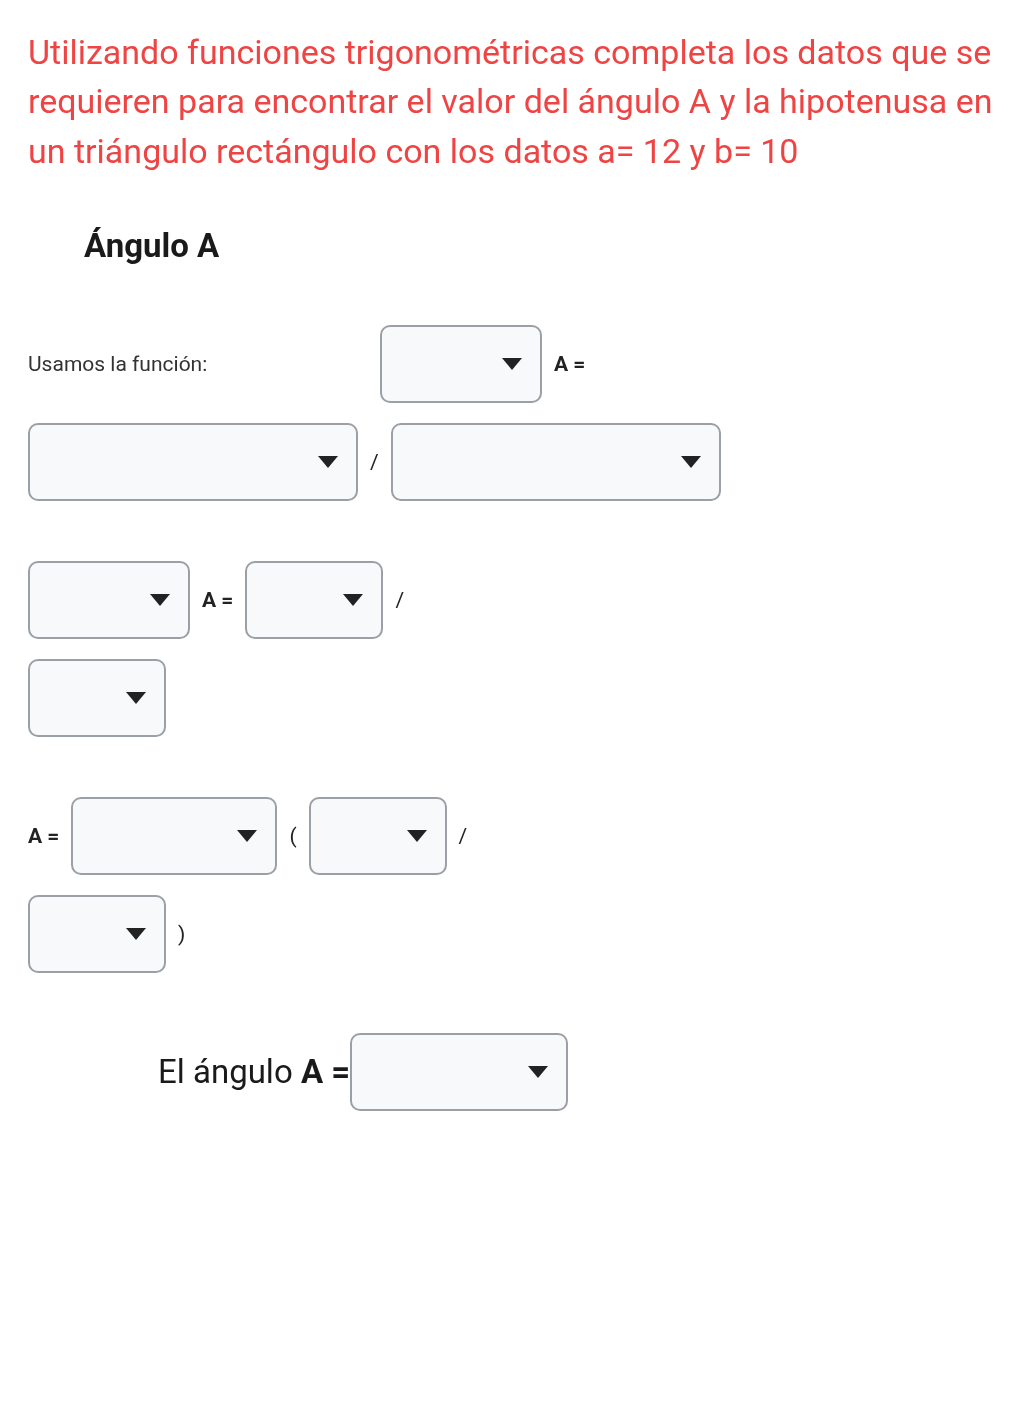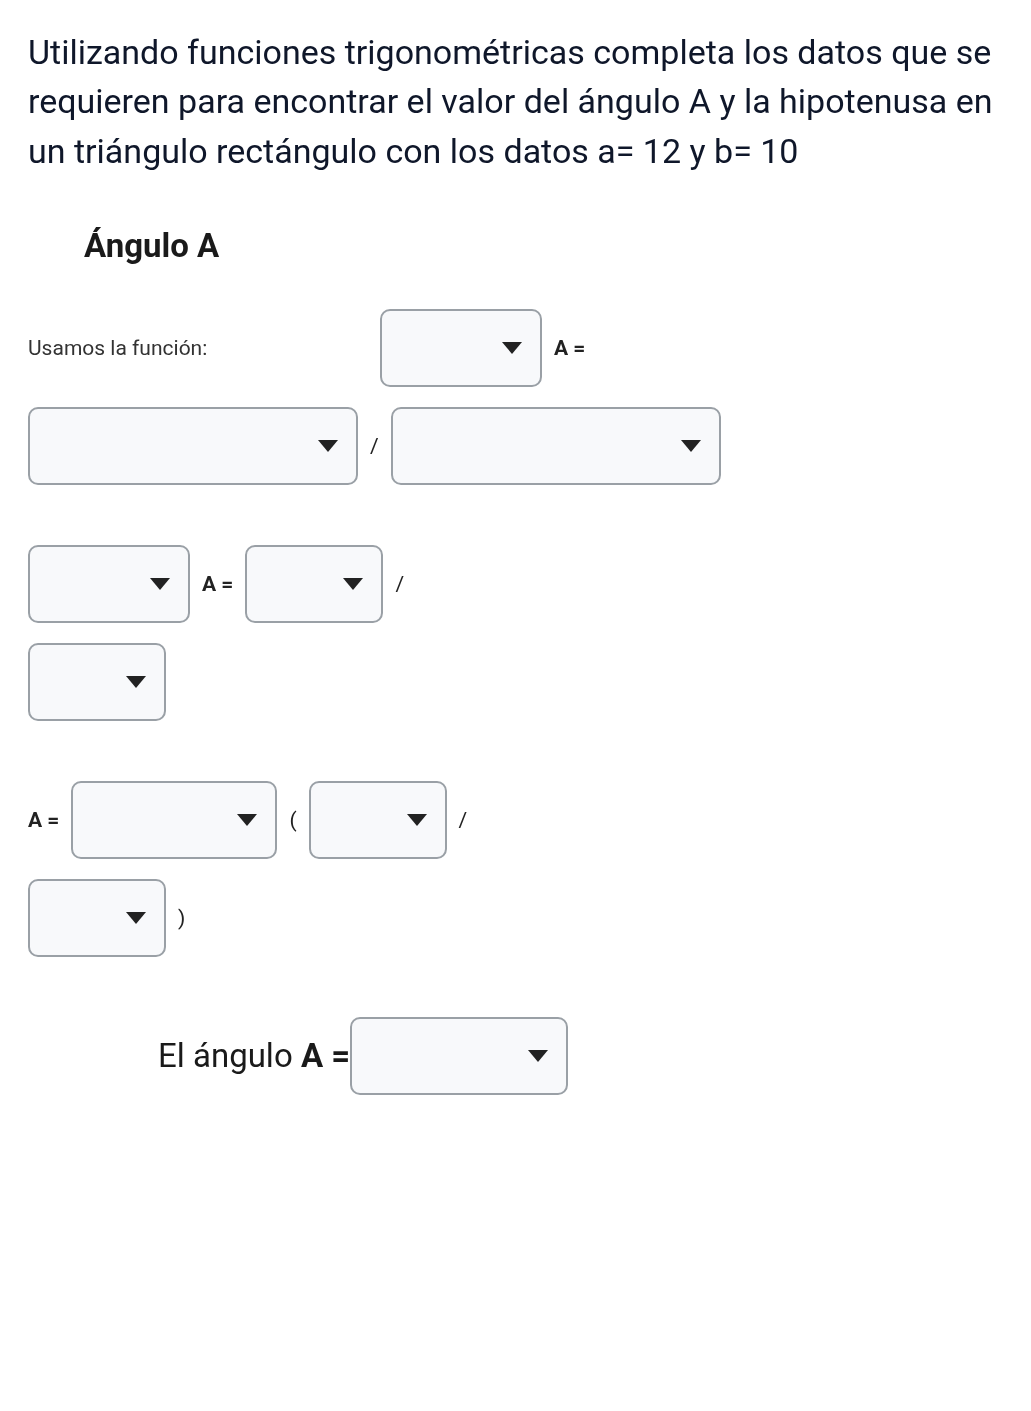--- a/index.html
+++ b/index.html
@@ -9,29 +9,29 @@
     margin: 0;
     padding: 28px;
     font-family: -apple-system, BlinkMacSystemFont, "Segoe UI", Roboto, Helvetica, Arial, sans-serif;
     color: #1a1a1a;
     background: #fff;
     width: 1031px;
   }
   .instructions {
     font-size: 34px;
     line-height: 1.45;
-    color: #0f172a;
+    color: #ef4444;
     margin-bottom: 50px;
   }
   .section-title {
     font-size: 33px;
     font-weight: 700;
     color: #1a1a1a;
     margin-left: 56px;
-    margin-bottom: 44px;
+    margin-bottom: 60px;
   }
   .row {
     display: flex;
     flex-wrap: wrap;
     align-items: center;
     gap: 12px 12px;
     margin-bottom: 60px;
     font-size: 21px;
   }
   .row .label {

